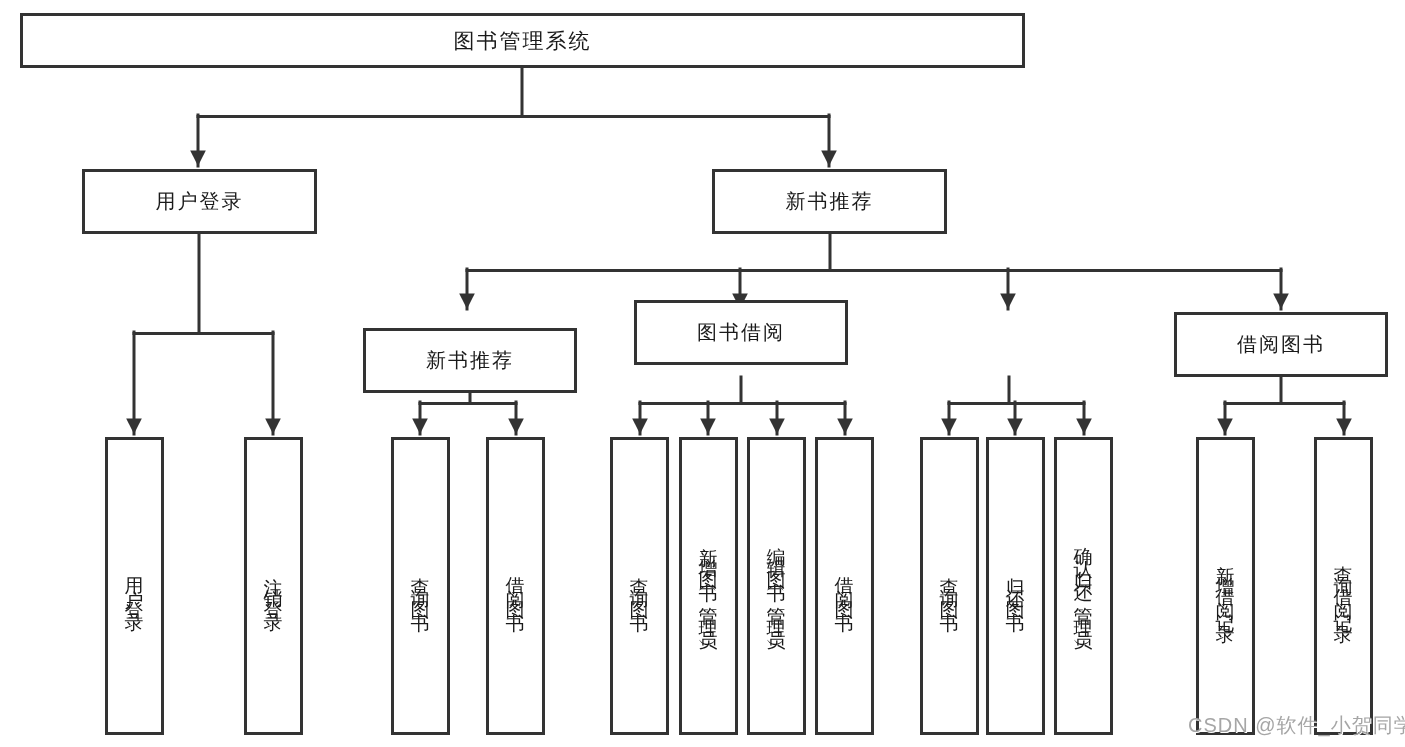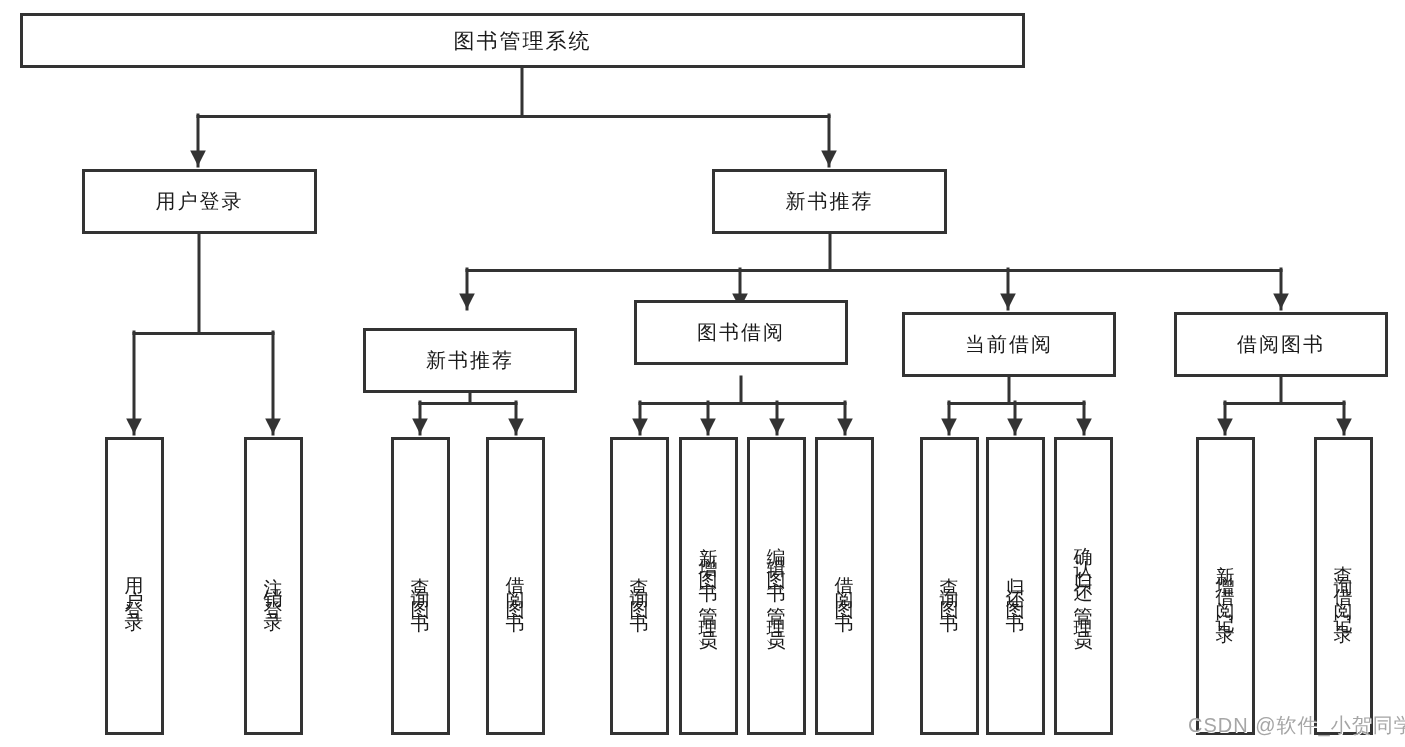--- a/index.html
+++ b/index.html
@@ -108,21 +108,20 @@
     <path class="wire" d="M1344,402 V434" marker-end="url(#arrow)"></path>
   </svg>
 
   <div class="box h title" style="left:20px; top:13px; width:1005px; height:55px;">图书管理系统</div>
 
   <div class="box h" style="left:82px; top:169px; width:235px; height:65px;">用户登录</div>
   <div class="box h" style="left:712px; top:169px; width:235px; height:65px;">新书推荐</div>
 
   <div class="box h" style="left:363px; top:312px; width:214px; height:65px;margin-top:16px;">新书推荐</div>
   <div class="box h" style="left:634px; top:300px; width:214px; height:65px;">图书借阅</div>
-  <div class="box h" style="left:902px; top:312px; width:214px; height:65px;">当前借阅</div>
   <div class="box h" style="left:1174px; top:312px; width:214px; height:65px;">借阅图书</div>
 
   <div class="box v" style="left:105px; top:437px; width:59px; height:298px;">用户登录</div>
   <div class="box v" style="left:244px; top:437px; width:59px; height:298px;">注销登录</div>
 
   <div class="box v" style="left:391px; top:437px; width:59px; height:298px;">查询图书</div>
   <div class="box v" style="left:486px; top:437px; width:59px; height:298px;">借阅图书</div>
 
   <div class="box v" style="left:610px; top:437px; width:59px; height:298px;">查询图书</div>
   <div class="box v" style="left:679px; top:437px; width:59px; height:298px;">新增图书（管理员）</div>

